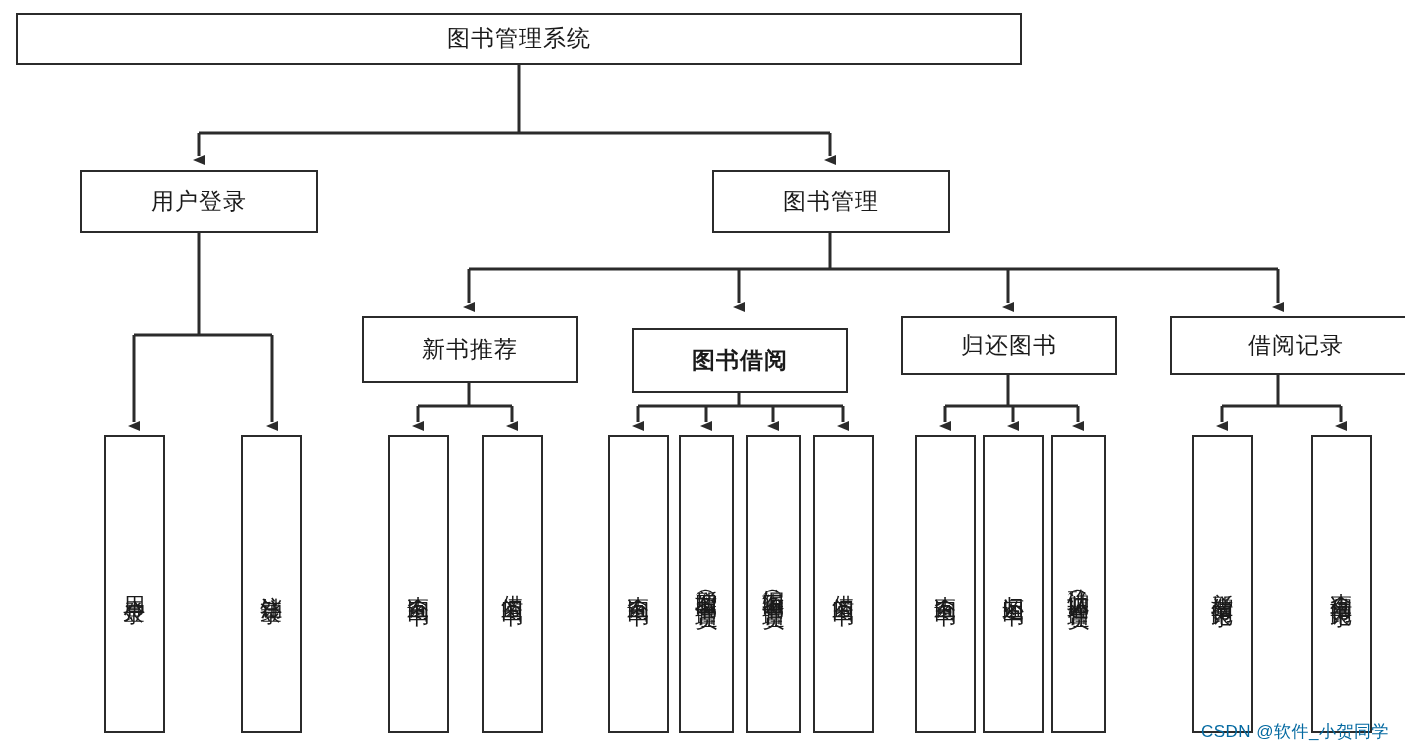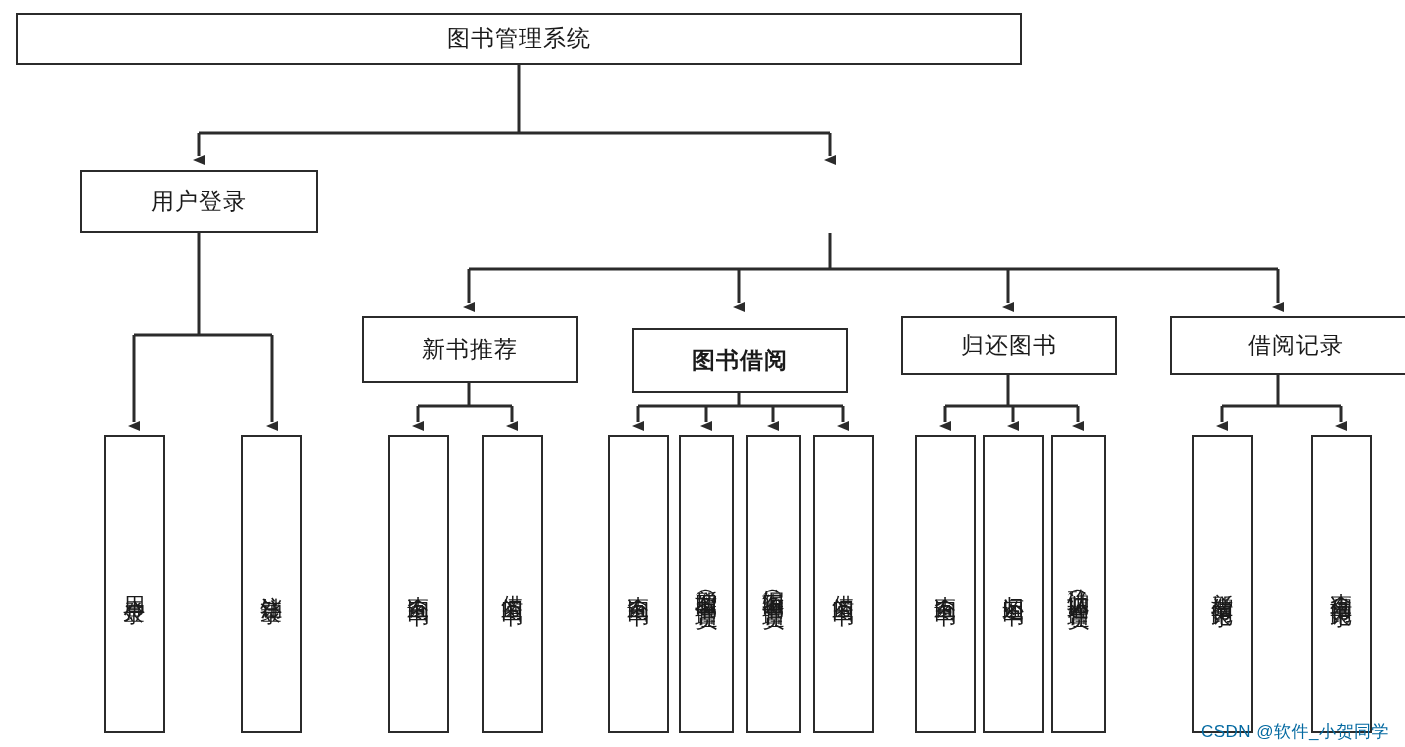--- a/index.html
+++ b/index.html
@@ -126,20 +126,23 @@
     </g>
   </svg>
 
   <div class="node horiz" style="left:16px; top:13px; width:1006px; height:52px;">
     <span class="label">图书管理系统</span>
   </div>
 
   <div class="node horiz" style="left:80px; top:170px; width:238px; height:63px;">
     <span class="label">用户登录</span>
   </div>
+  <div class="node horiz" style="left:712px; top:170px; width:238px; height:63px;">
+    <span class="label">图书管理</span>
+  </div>
 
   <div class="node horiz" style="left:362px; top:316px; width:216px; height:67px;">
     <span class="label">新书推荐</span>
   </div>
   <div class="node horiz" style="left:632px; top:328px; width:216px; height:65px;font-weight:bold;">
     <span class="label">图书借阅</span>
   </div>
   <div class="node horiz" style="left:901px; top:316px; width:216px; height:59px;">
     <span class="label">归还图书</span>
   </div>

